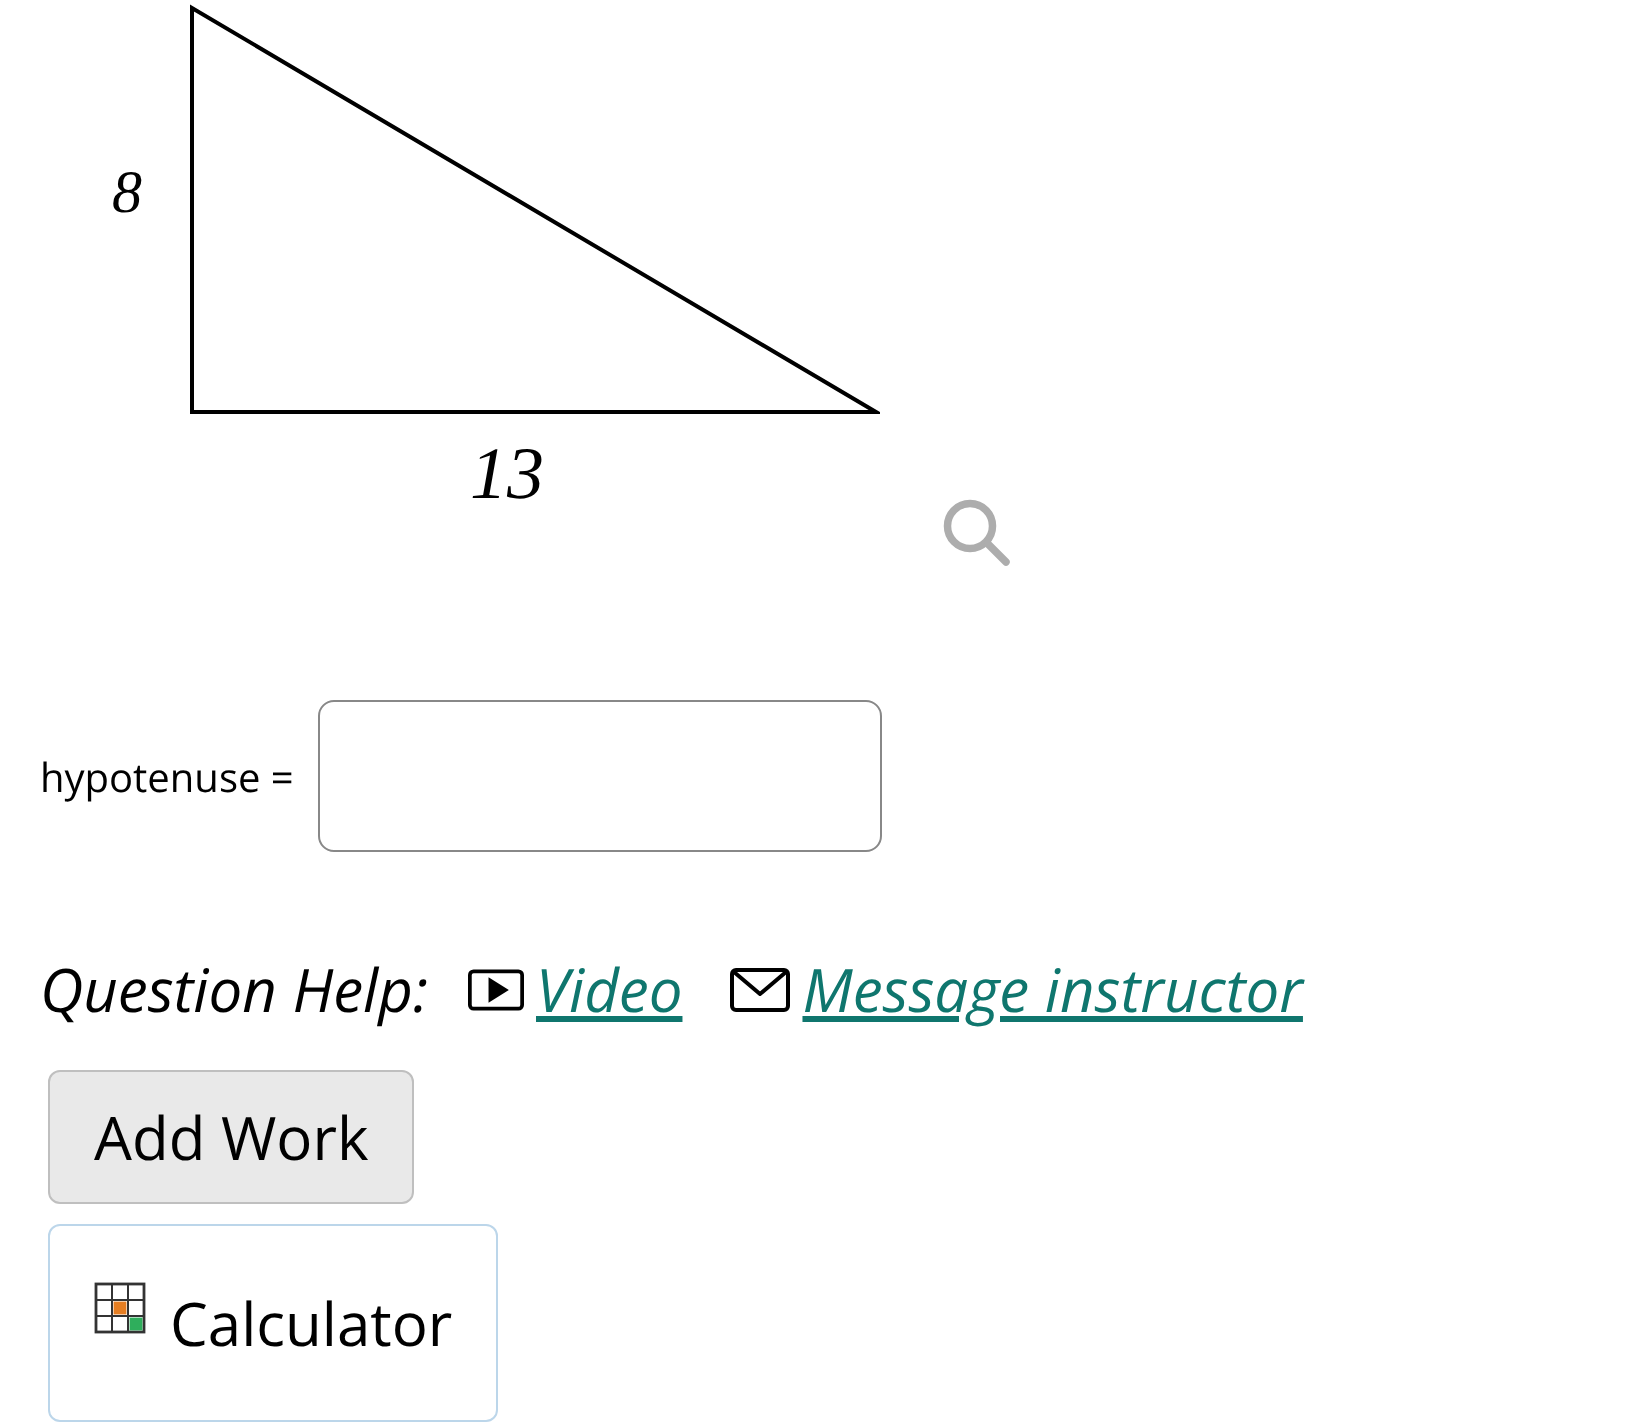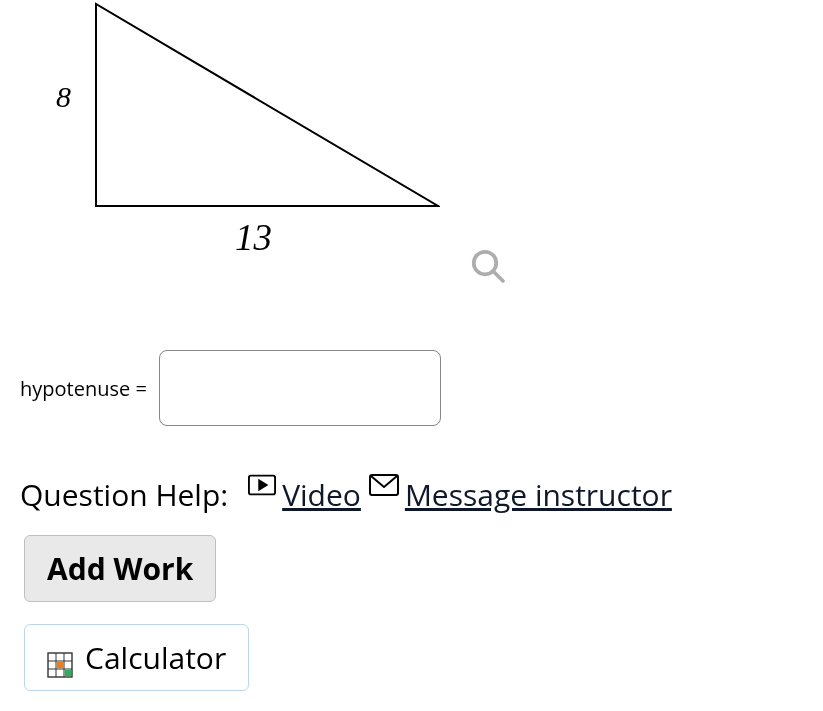--- a/index.html
+++ b/index.html
@@ -72,28 +72,30 @@
     }
     .help-row {
       margin-top: 48px;
       margin-left: 20px;
       font-size: 30px;
       color: #000;
       display: flex;
       align-items: center;
       flex-wrap: wrap;
       gap: 8px;
+      font-style: italic;
     }
     .help-label {
       margin-right: 12px;
     }
     .help-link {
-      color: #0f172a;
+      color: #0f766e;
       text-decoration: underline;
       display: inline-flex;
+      align-items: center;
       gap: 6px;
       cursor: pointer;
     }
     .help-link .link-icon {
       text-decoration: none;
       display: inline-flex;
       color: #000;
     }
     .button-stack {
       margin-left: 24px;
@@ -105,35 +107,33 @@
     }
     .btn-addwork {
       font-size: 30px;
       color: #000;
       background: #e9e9e9;
       border: 1px solid #bfbfbf;
       border-radius: 6px;
       padding: 12px 22px;
       cursor: pointer;
       font-family: inherit;
-      font-weight: bold;
     }
     .btn-calculator {
       font-size: 30px;
       color: #000;
       background: #fff;
       border: 1px solid #bcd6ea;
       border-radius: 6px;
-      padding: 12px 22px;
+      padding: 28px 22px;
       cursor: pointer;
       font-family: inherit;
       display: inline-flex;
-      align-items: flex-end;
+      align-items: flex-start;
       gap: 12px;
-      margin-top: 12px;
     }
     .calc-icon {
       display: inline-flex;
     }
   </style>
 </head>
 <body>
 
 <div class="figure-area">
   <svg class="triangle-svg" width="380" height="210" viewBox="0 0 380 210">
@@ -158,21 +158,21 @@
   <span class="help-label">Question Help:</span>
   <a class="help-link">
     <span class="link-icon">
       <svg width="28" height="22" viewBox="0 0 30 22" fill="none" stroke="#000" stroke-width="2">
         <rect x="1" y="1" width="28" height="20" rx="2"></rect>
         <polygon points="12,6 12,16 20,11" fill="#000"></polygon>
       </svg>
     </span>
     <span>Video</span>
   </a>
-  <a class="help-link" style="margin-left:0;">
+  <a class="help-link" style="margin-left:16px;">
     <span class="link-icon">
       <svg width="30" height="22" viewBox="0 0 30 22" fill="none" stroke="#000" stroke-width="2" stroke-linejoin="round">
         <rect x="1" y="1" width="28" height="20" rx="2"></rect>
         <polyline points="2,2 15,13 28,2"></polyline>
       </svg>
     </span>
     <span>Message instructor</span>
   </a>
 </div>
 

